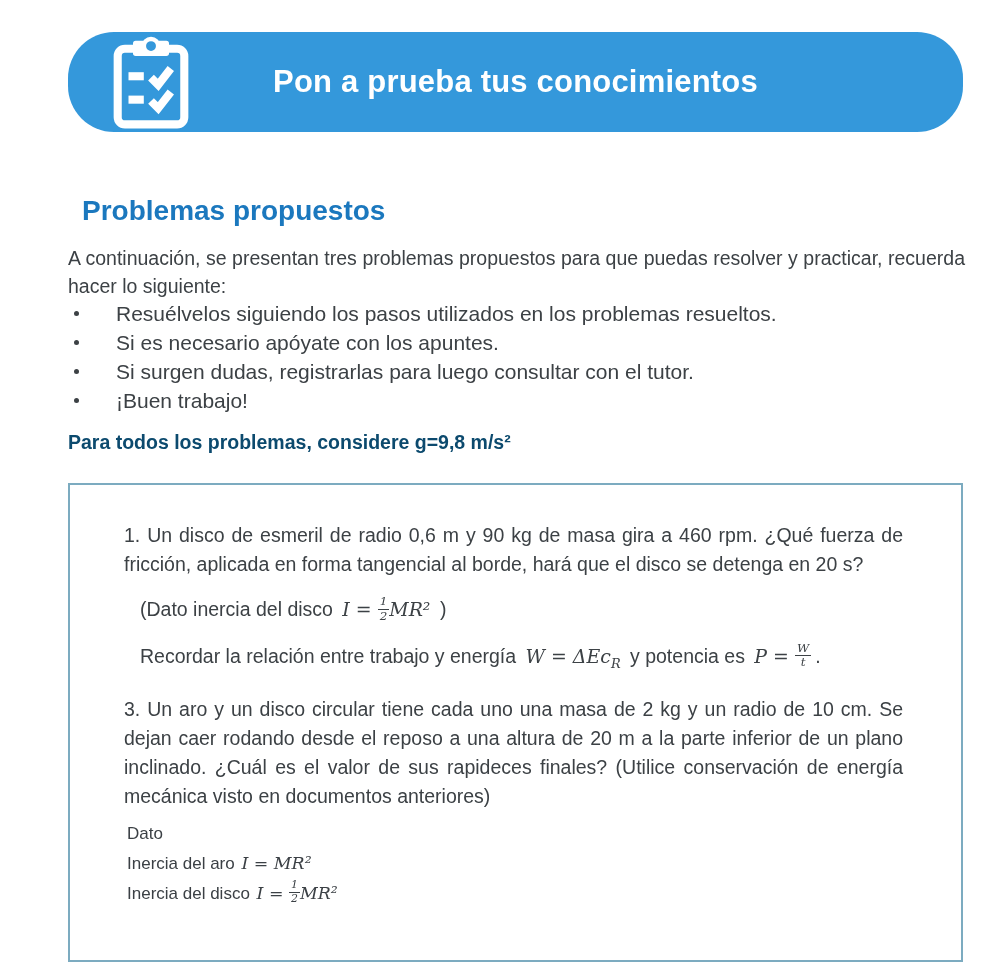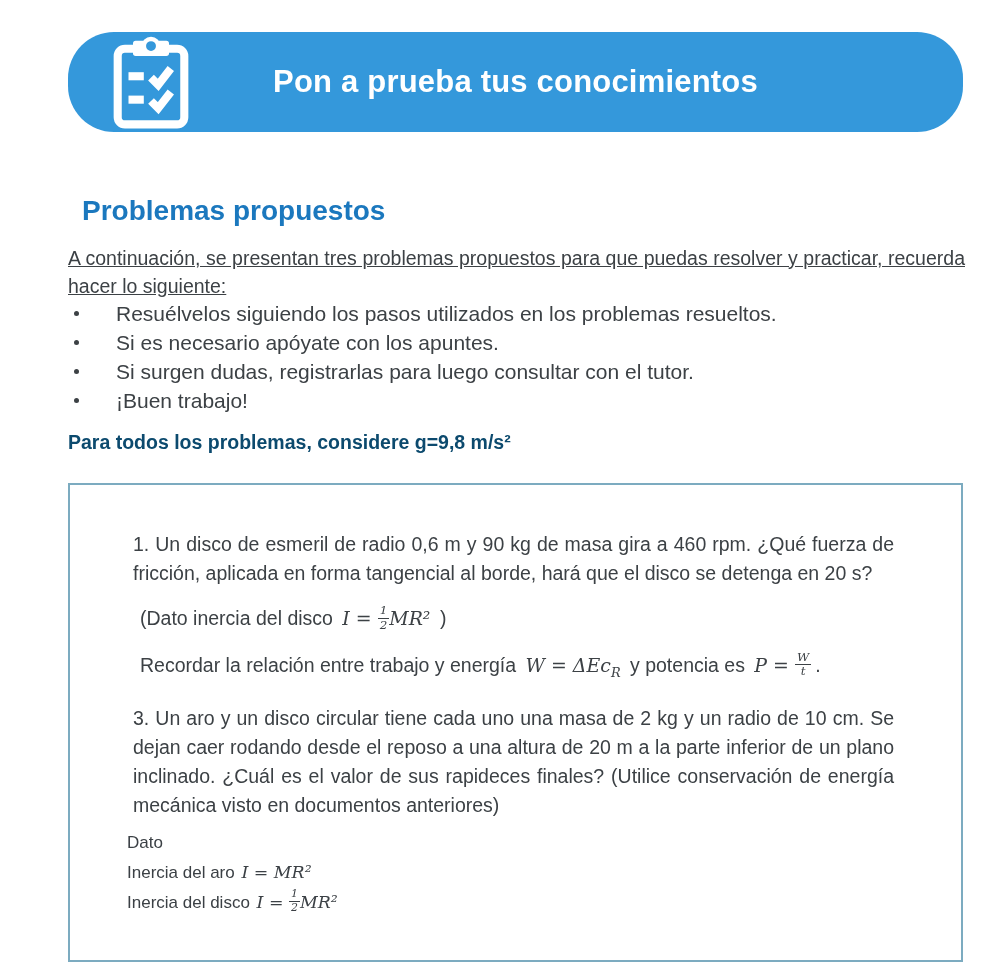--- a/index.html
+++ b/index.html
@@ -15,35 +15,35 @@
   .banner-title { position:absolute; inset:0; display:flex; align-items:center;
                   justify-content:center; color:#ffffff; font-size:31px; font-weight:700;
                   letter-spacing:0.2px; }
 
   
   .heading { position:absolute; left:66px; top:179px; margin:16px;
              font-size:28px; font-weight:700; color:#1b78be; }
 
   
   .intro { position:absolute; left:68px; top:244px; width:897px; margin:0;
-           font-size:19.5px; line-height:28px; text-align:justify;text-decoration:underline; }
+           font-size:19.5px; line-height:28px; text-align:justify; }
 
   .bullets { position:absolute; left:68px; top:299px; width:897px; }
   .bullet { position:relative; padding-left:48px; line-height:29px; font-size:21px; }
   .dot { position:absolute; left:6px; top:12px; width:5px; height:5px;
          border-radius:50%; background:#3c4145; }
 
   .gnote { position:absolute; left:68px; top:431px; margin:0;
            font-size:19.5px; font-weight:700; color:#0c4a6e; }
 
   
   .pbox { position:absolute; left:68px; top:483px; width:895px; height:479px;
           box-sizing:border-box; border:2px solid #7cabc0;
           padding:36px 58px 0 54px; background:#ffffff; }
-  .ptext { margin:9px; font-size:19.5px; line-height:29px; text-align:justify; }
+  .ptext { margin:0; font-size:19.5px; line-height:29px; text-align:justify; }
   .pline { margin:16px; font-size:19.5px; line-height:29px; }
   .problem + .problem { margin-top:17px; }
 
   
   .math { font-family:"DejaVu Serif", serif; font-style:italic; font-size:0.97em;
           margin:0 4px; white-space:nowrap; }
   .math sub { font-size:0.68em; }
   .frac { display:inline-flex; flex-direction:column; align-items:center;
           vertical-align:middle; line-height:1.12; font-size:0.63em;
           font-style:italic; transform:translateY(-2px); }

